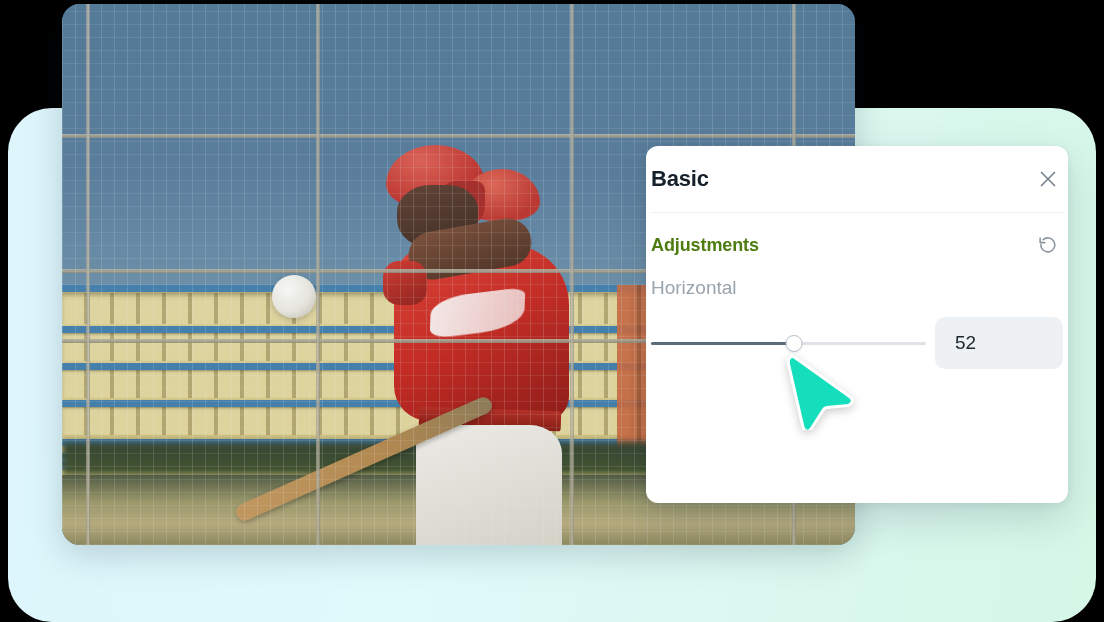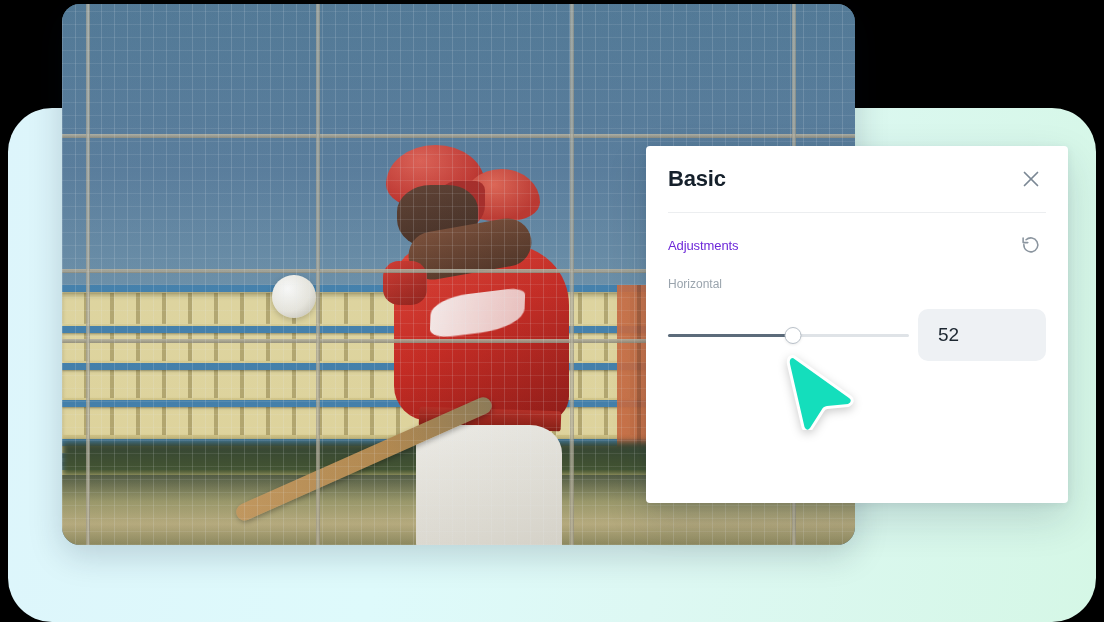--- a/index.html
+++ b/index.html
@@ -192,23 +192,23 @@
   }
 
   
   #panel {
     position: absolute;
     left: 646px;
     top: 146px;
     width: 422px;
     height: 357px;
     background: #ffffff;
-    border-radius: 4px;
+    border-radius: 12px;
     box-shadow: 0 16px 40px rgba(20, 40, 60, .16), 0 2px 8px rgba(20,40,60,.08);
-    padding: 0 22px;
+    padding: 0 5px;
   }
 
   .panel-header {
     display: flex; align-items: center; justify-content: space-between;
     height: 66px;
   }
   .panel-title {
     font-size: 22px; font-weight: bold; color: #15202b; letter-spacing: -0.2px;
   }
   .icon-btn {
@@ -216,26 +216,26 @@
     display: flex; align-items: center; justify-content: center;
     cursor: pointer; color: #7b8794;
   }
   .divider { height: 1px; background: #eceef0; margin: 0 0 0 0; }
 
   .section-head {
     display: flex; align-items: center; justify-content: space-between;
     height: 64px;
   }
   .section-title {
-    font-size: 13px; font-weight: normal; color: #6d28d9; letter-spacing: -0.1px;
+    font-size: 18px; font-weight: bold; color: #4d7c0f; letter-spacing: -0.1px;
   }
 
   .ctrl { margin-bottom: 4px; }
   .ctrl-label {
-    font-size: 12px; color: #9aa4ad; margin-bottom: 18px; font-weight: normal;
+    font-size: 19px; color: #9aa4ad; margin-bottom: 18px; font-weight: normal;
   }
   .ctrl-row { display: flex; align-items: center; gap: 9px; }
 
   .slider { position: relative; flex: 1; height: 20px; display: flex; align-items: center; cursor: pointer; }
   .track-bg {
     position: absolute; left: 0; right: 0; height: 3px;
     background: #dfe3e7; border-radius: 2px;
   }
   .track-fill {
     position: absolute; left: 0; height: 3px;

